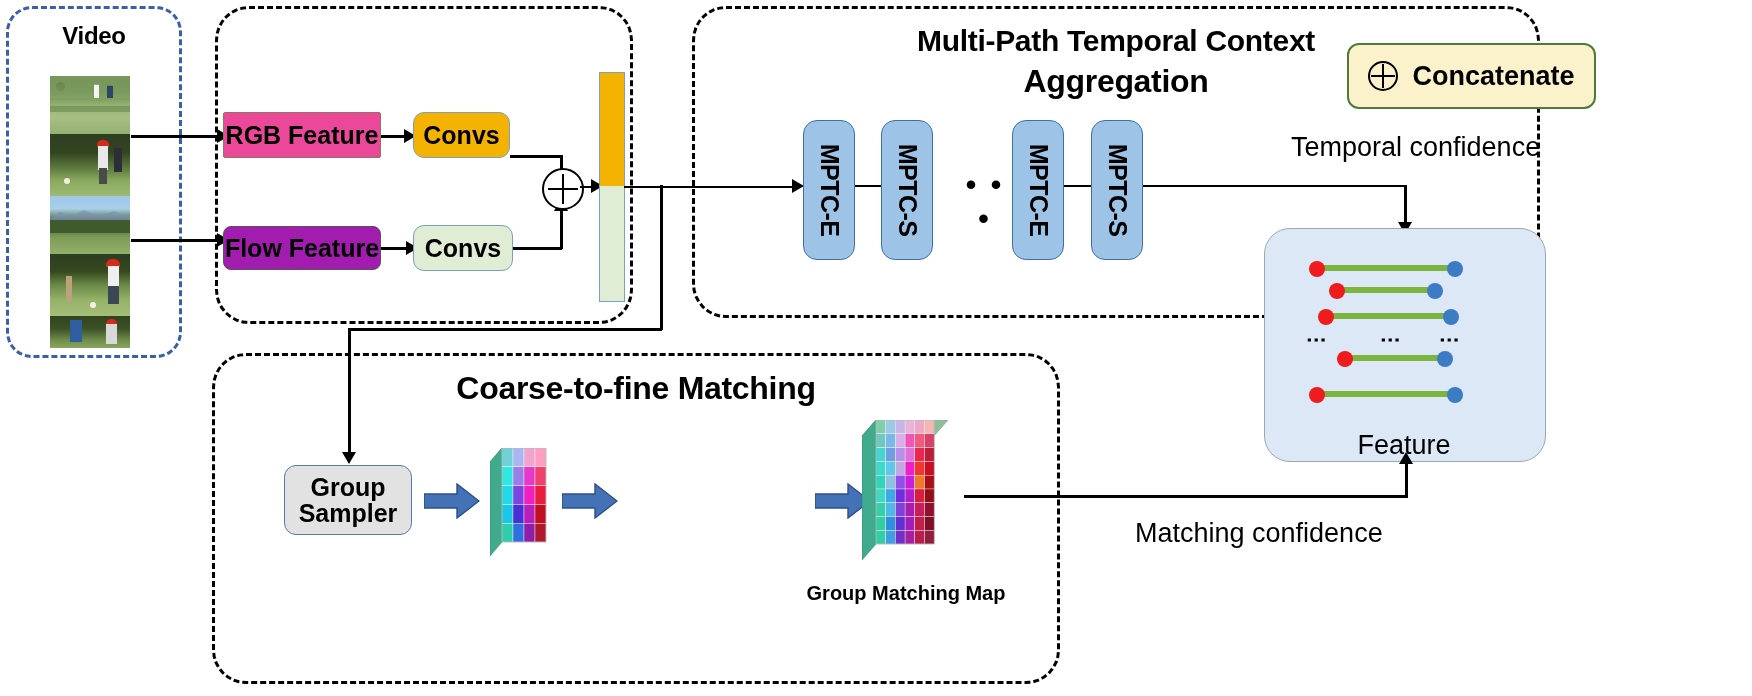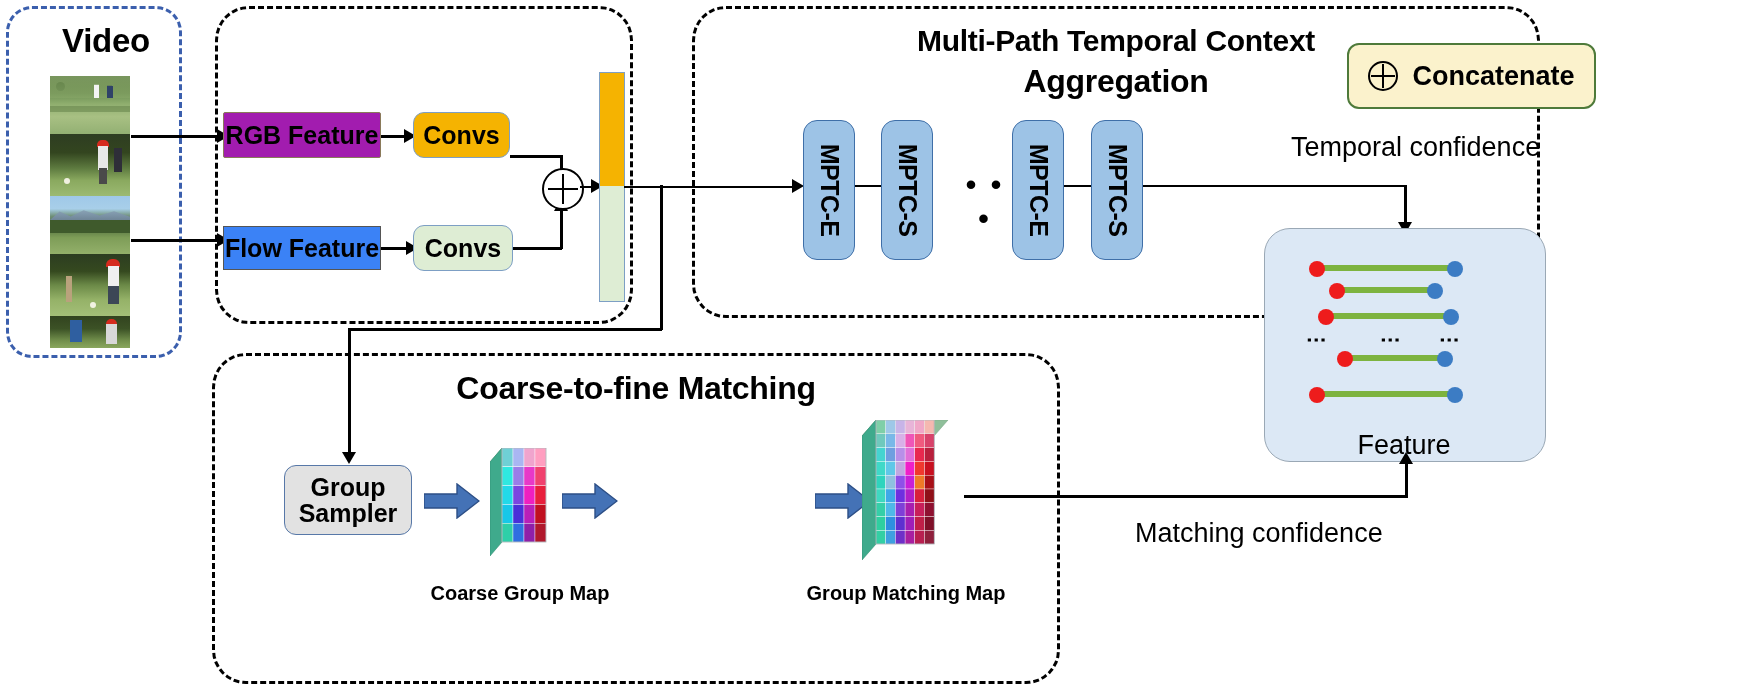--- a/index.html
+++ b/index.html
@@ -17,23 +17,23 @@
     position:absolute;text-align:center;font-weight:bold;color:#000;
     font-family:"Liberation Sans",sans-serif;letter-spacing:-0.3px;
   }
 
   
   .nbox{
     position:absolute;box-sizing:border-box;display:flex;align-items:center;
     justify-content:center;text-align:center;font-weight:bold;color:#000;
     line-height:1.05;
   }
-  .box-rgb{background:#a21caf;border:1.6px solid #8a7a5a;border-radius:2px;}
+  .box-rgb{background:#ec4899;border:1.6px solid #8a7a5a;border-radius:2px;}
   .box-rgb-r{background:#F5B301;border:1.6px solid #7d9fc4;border-radius:11px;}
-  .box-flow{background:#3b82f6;border:1.6px solid #555;border-radius:0;}
+  .box-flow{background:#a21caf;border:1.6px solid #555;border-radius:8px;}
   .box-flow-r{background:#DEEDD4;border:1.6px solid #7d9fc4;border-radius:11px;}
   .box-gray{background:#E2E2E2;border:1.8px solid #5778a8;border-radius:12px;}
   .box-mptc{background:#9DC3E6;border:1.8px solid #3f6fa8;border-radius:14px;}
   .mptc-label{
     transform:rotate(90deg);white-space:nowrap;font-weight:bold;font-size:25px;
     letter-spacing:-0.5px;
   }
 
   
   .legend{
@@ -91,21 +91,21 @@
 
   .hdots{position:absolute;font-weight:bold;color:#000;letter-spacing:3px;}
 </style>
 </head>
 <body>
 
 <div id="stage">
 
   <div class="grp grp-video" style="left:6px;top:6px;width:176px;height:352px;"></div>
 
-  <div class="grp-title" style="left:18px;top:22px;width:176px;font-size:33px;">Video</div>
+  <div class="grp-title" style="left:6px;top:22px;width:176px;font-size:24px;">Video</div>
 
   <div class="filmstrip" style="left:50px;top:76px;width:80px;height:272px;border:0;">
 
     <div class="frame" style="top:0px;height:58px;background:
            linear-gradient(#9fb98a 0%, #7a9a61 18%, #6d8f54 30%, #8fae6e 48%, #a8c083 70%, #93b073 100%);">
       <div class="abs" style="left:6px;top:6px;width:9px;height:9px;background:#4a6b3a;border-radius:50%;"></div>
       <div class="abs" style="left:44px;top:8px;width:5px;height:13px;background:#f2f2f2;"></div>
       <div class="abs" style="left:57px;top:9px;width:5px;height:12px;background:#3a4a6a;"></div>
       <div class="abs" style="left:0;top:0;width:100%;height:22px;background:linear-gradient(#6c8a4e,#86a566);opacity:.75;"></div>
       <div class="abs" style="left:44px;top:9px;width:5px;height:13px;background:#f4f4f4;"></div>
@@ -286,21 +286,20 @@
       <rect x="23" y="56.4" width="11" height="18.8" fill="#4a2fd8"></rect>
       <rect x="34" y="56.4" width="11" height="18.8" fill="#b81fb8"></rect>
       <rect x="45" y="56.4" width="11" height="18.8" fill="#c01020"></rect>
       <rect x="12" y="75.2" width="11" height="18.8" fill="#2ecfa8"></rect>
       <rect x="23" y="75.2" width="11" height="18.8" fill="#2f6fe0"></rect>
       <rect x="34" y="75.2" width="11" height="18.8" fill="#8f1fa8"></rect>
       <rect x="45" y="75.2" width="11" height="18.8" fill="#b0182c"></rect>
     </g>
     <rect x="12" y="0" width="44" height="94" fill="none" stroke="#9aa3a8" stroke-width="0.7"></rect>
   </svg>
-  <div class="caption" style="left:400px;top:582px;width:240px;font-size:20px;">Coarse Group Map</div>
 
   <svg class="bigarrow" style="left:562px;top:483px;" width="56" height="36" viewBox="0 0 56 36">
     <polygon points="0,11 33,11 33,1 55,18 33,35 33,25 0,25" fill="#4472B6" stroke="#2d4f86" stroke-width="1.4"></polygon>
   </svg>
 
 
   <svg class="bigarrow" style="left:815px;top:483px;" width="56" height="36" viewBox="0 0 56 36">
     <polygon points="0,11 33,11 33,1 55,18 33,35 33,25 0,25" fill="#4472B6" stroke="#2d4f86" stroke-width="1.4"></polygon>
   </svg>
 

